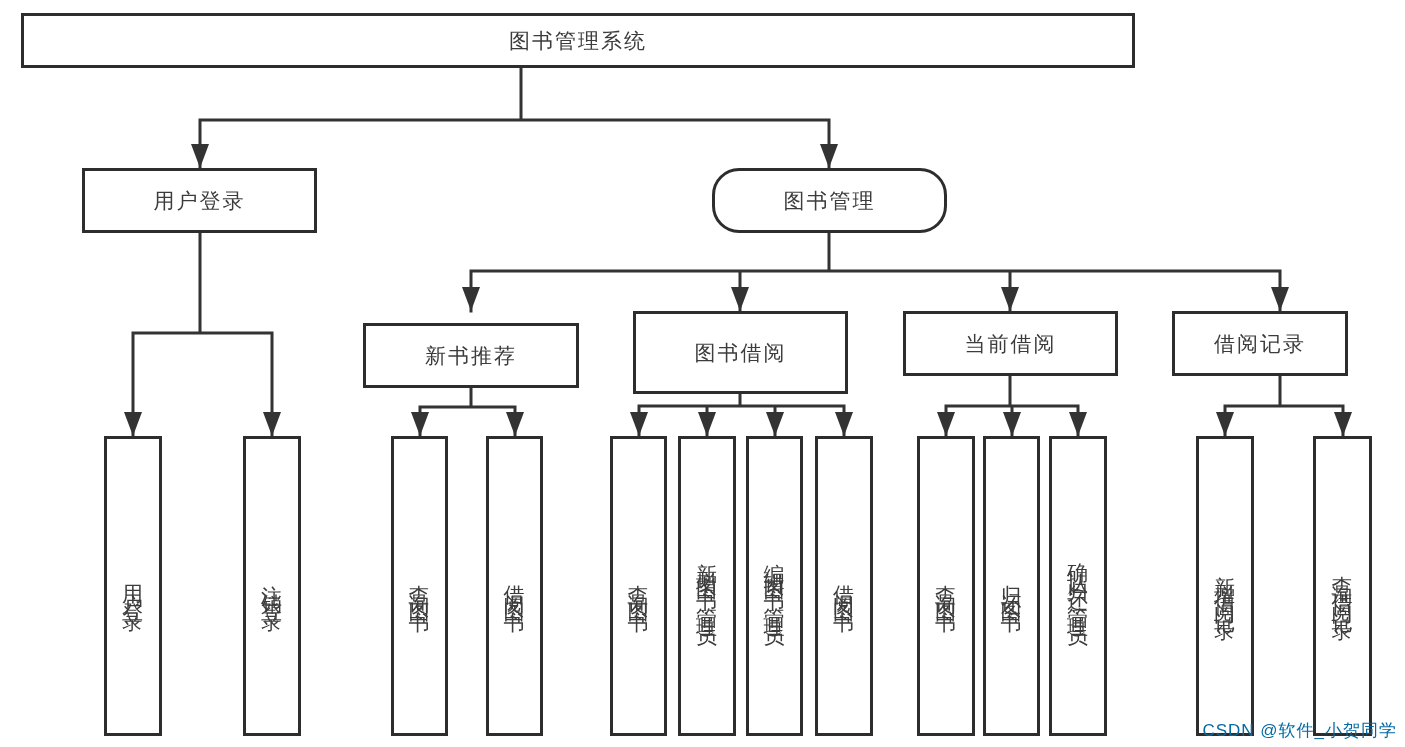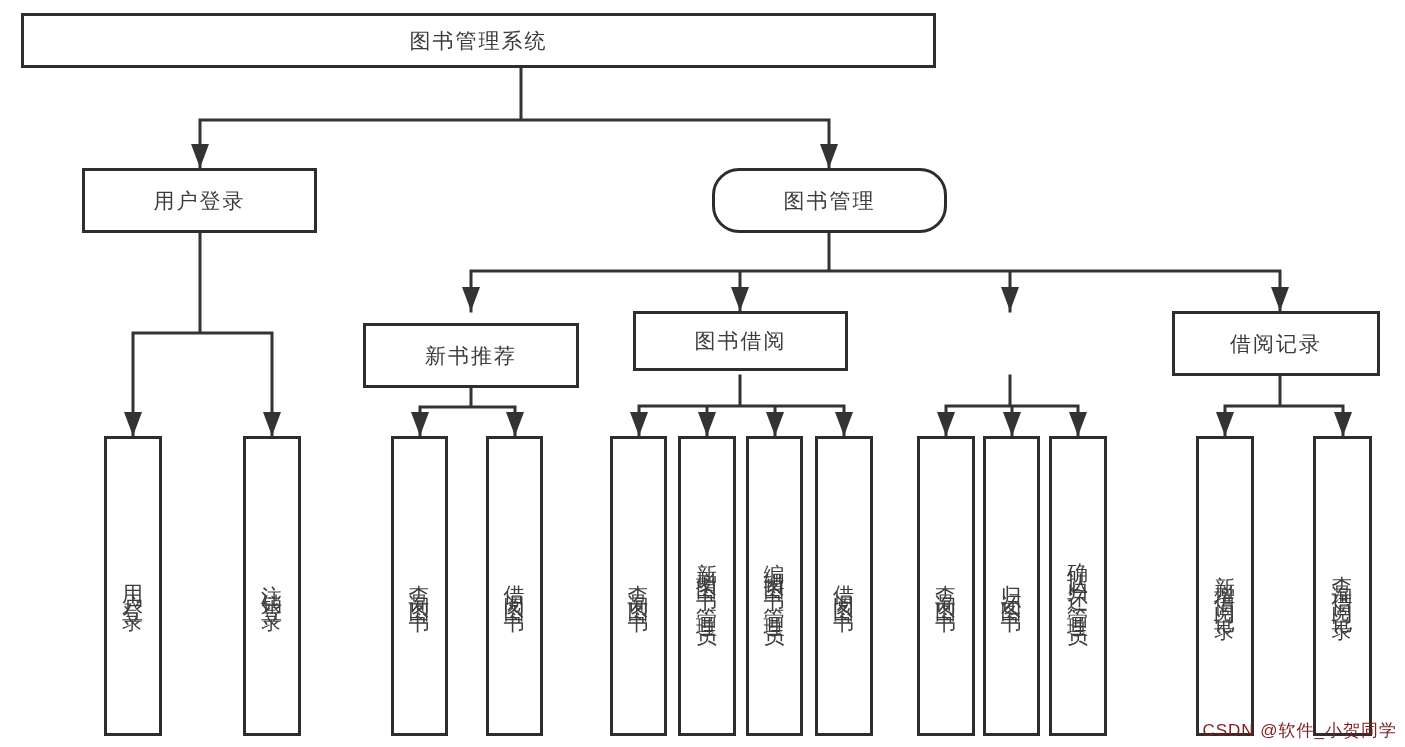--- a/index.html
+++ b/index.html
@@ -14,21 +14,21 @@
     display:flex;align-items:center;justify-content:center;
     color:#3c3c3c;
   }
   .hbox{font-size:21px;letter-spacing:2px;white-space:nowrap;}
   .vbox{
     writing-mode:vertical-rl;text-orientation:mixed;
     font-size:21px;letter-spacing:9px;line-height:1;
   }
   .watermark{
     position:absolute;right:8px;bottom:5px;
-    font-size:17px;color:#7f1d1d;letter-spacing:1px;z-index:5;
+    font-size:17px;color:#0369a1;letter-spacing:1px;z-index:5;
     white-space:nowrap;
   }
 </style>
 </head>
 <body>
 
 <div class="stage">
 
   <svg class="wires" viewBox="0 0 1405 747" xmlns="http://www.w3.org/2000/svg">
     <g stroke="#333333" stroke-width="3" fill="none" stroke-linecap="square">
@@ -63,28 +63,29 @@
       <polygon points="766,412 784,412 775,436"></polygon>
       <polygon points="835,412 853,412 844,436"></polygon>
       <polygon points="937,412 955,412 946,436"></polygon>
       <polygon points="1003,412 1021,412 1012,436"></polygon>
       <polygon points="1069,412 1087,412 1078,436"></polygon>
       <polygon points="1216,412 1234,412 1225,436"></polygon>
       <polygon points="1334,412 1352,412 1343,436"></polygon>
     </g>
   </svg>
 
-  <div class="box hbox" style="left:21px;top:13px;width:915px;height:55px;">图书管理系统</div>
+  <div class="box hbox" style="left:21px;top:13px;width:1114px;height:55px;">图书管理系统</div>
 
   <div class="box hbox" style="left:82px;top:168px;width:235px;height:65px;">用户登录</div>
   <div class="box hbox" style="left:712px;top:168px;width:235px;height:65px;border-radius:27px;">图书管理</div>
 
   <div class="box hbox" style="left:363px;top:323px;width:216px;height:65px;">新书推荐</div>
-  <div class="box hbox" style="left:633px;top:311px;width:215px;height:60px;">图书借阅</div>
-  <div class="box hbox" style="left:1172px;top:311px;width:208px;height:65px;">借阅记录</div>
+  <div class="box hbox" style="left:633px;top:311px;width:215px;height:83px;">图书借阅</div>
+  <div class="box hbox" style="left:903px;top:311px;width:215px;height:65px;">当前借阅</div>
+  <div class="box hbox" style="left:1172px;top:311px;width:176px;height:65px;">借阅记录</div>
 
   <div class="box vbox" style="left:104px;top:436px;width:58px;height:300px;">用户登录</div>
   <div class="box vbox" style="left:243px;top:436px;width:58px;height:300px;">注销登录</div>
 
   <div class="box vbox" style="left:391px;top:436px;width:57px;height:300px;">查询图书</div>
   <div class="box vbox" style="left:486px;top:436px;width:57px;height:300px;">借阅图书</div>
 
   <div class="box vbox" style="left:610px;top:436px;width:57px;height:300px;">查询图书</div>
   <div class="box vbox" style="left:678px;top:436px;width:58px;height:300px;">新增图书（管理员）</div>
   <div class="box vbox" style="left:746px;top:436px;width:57px;height:300px;">编辑图书（管理员）</div>

